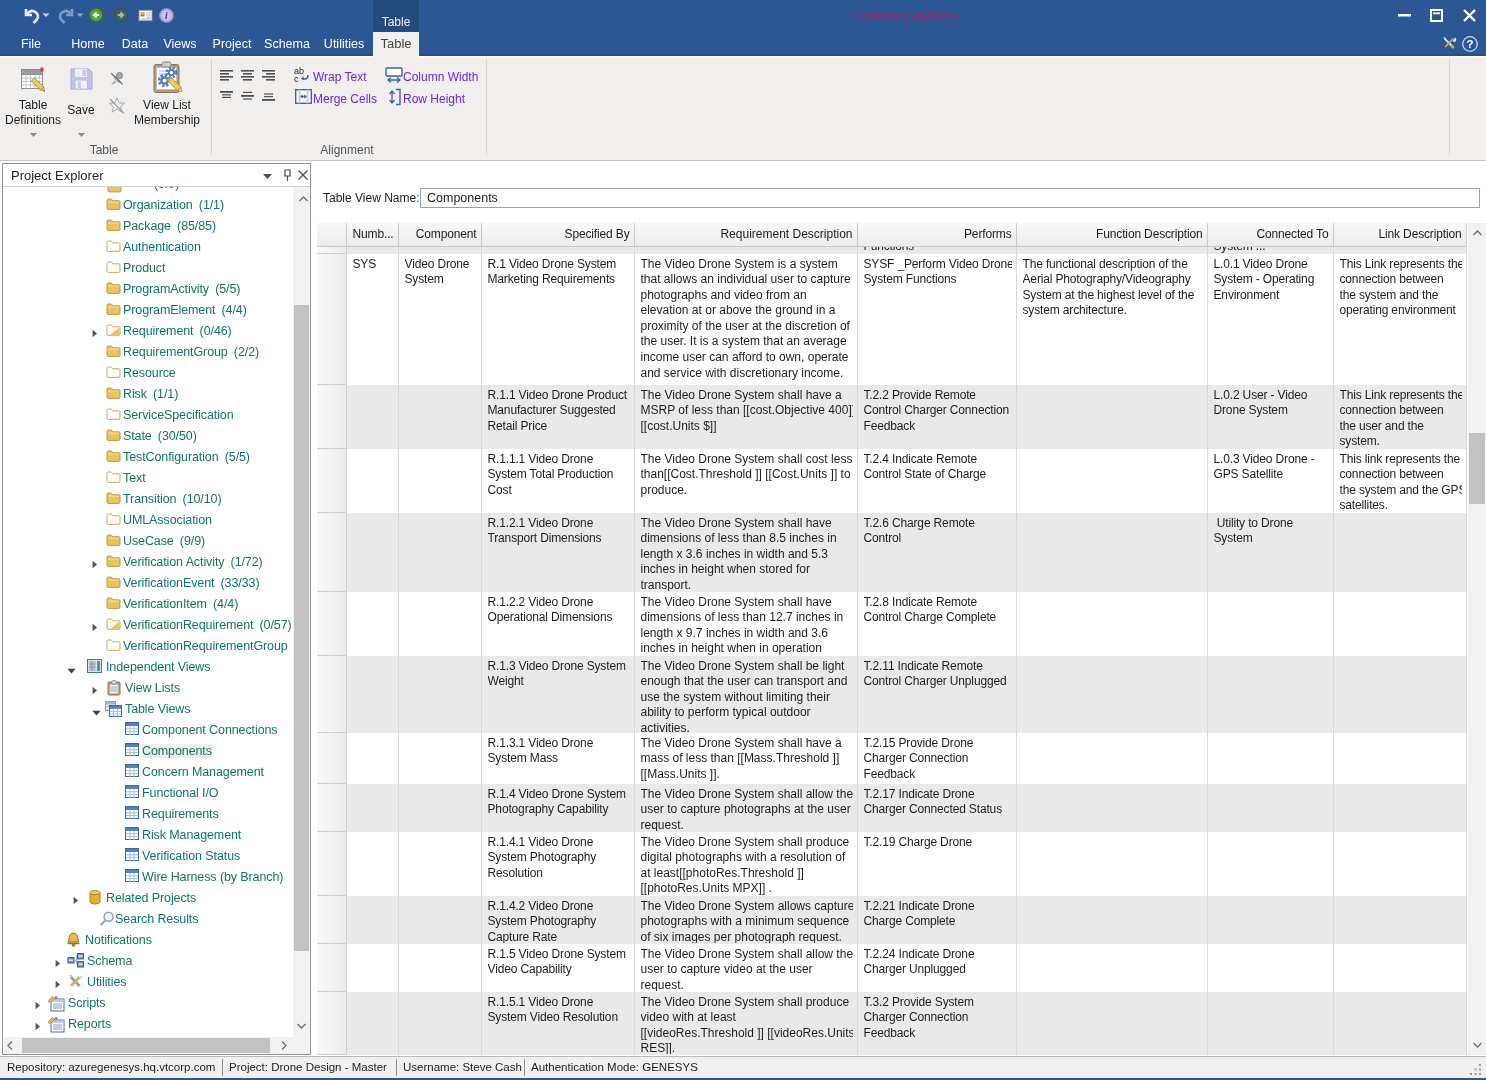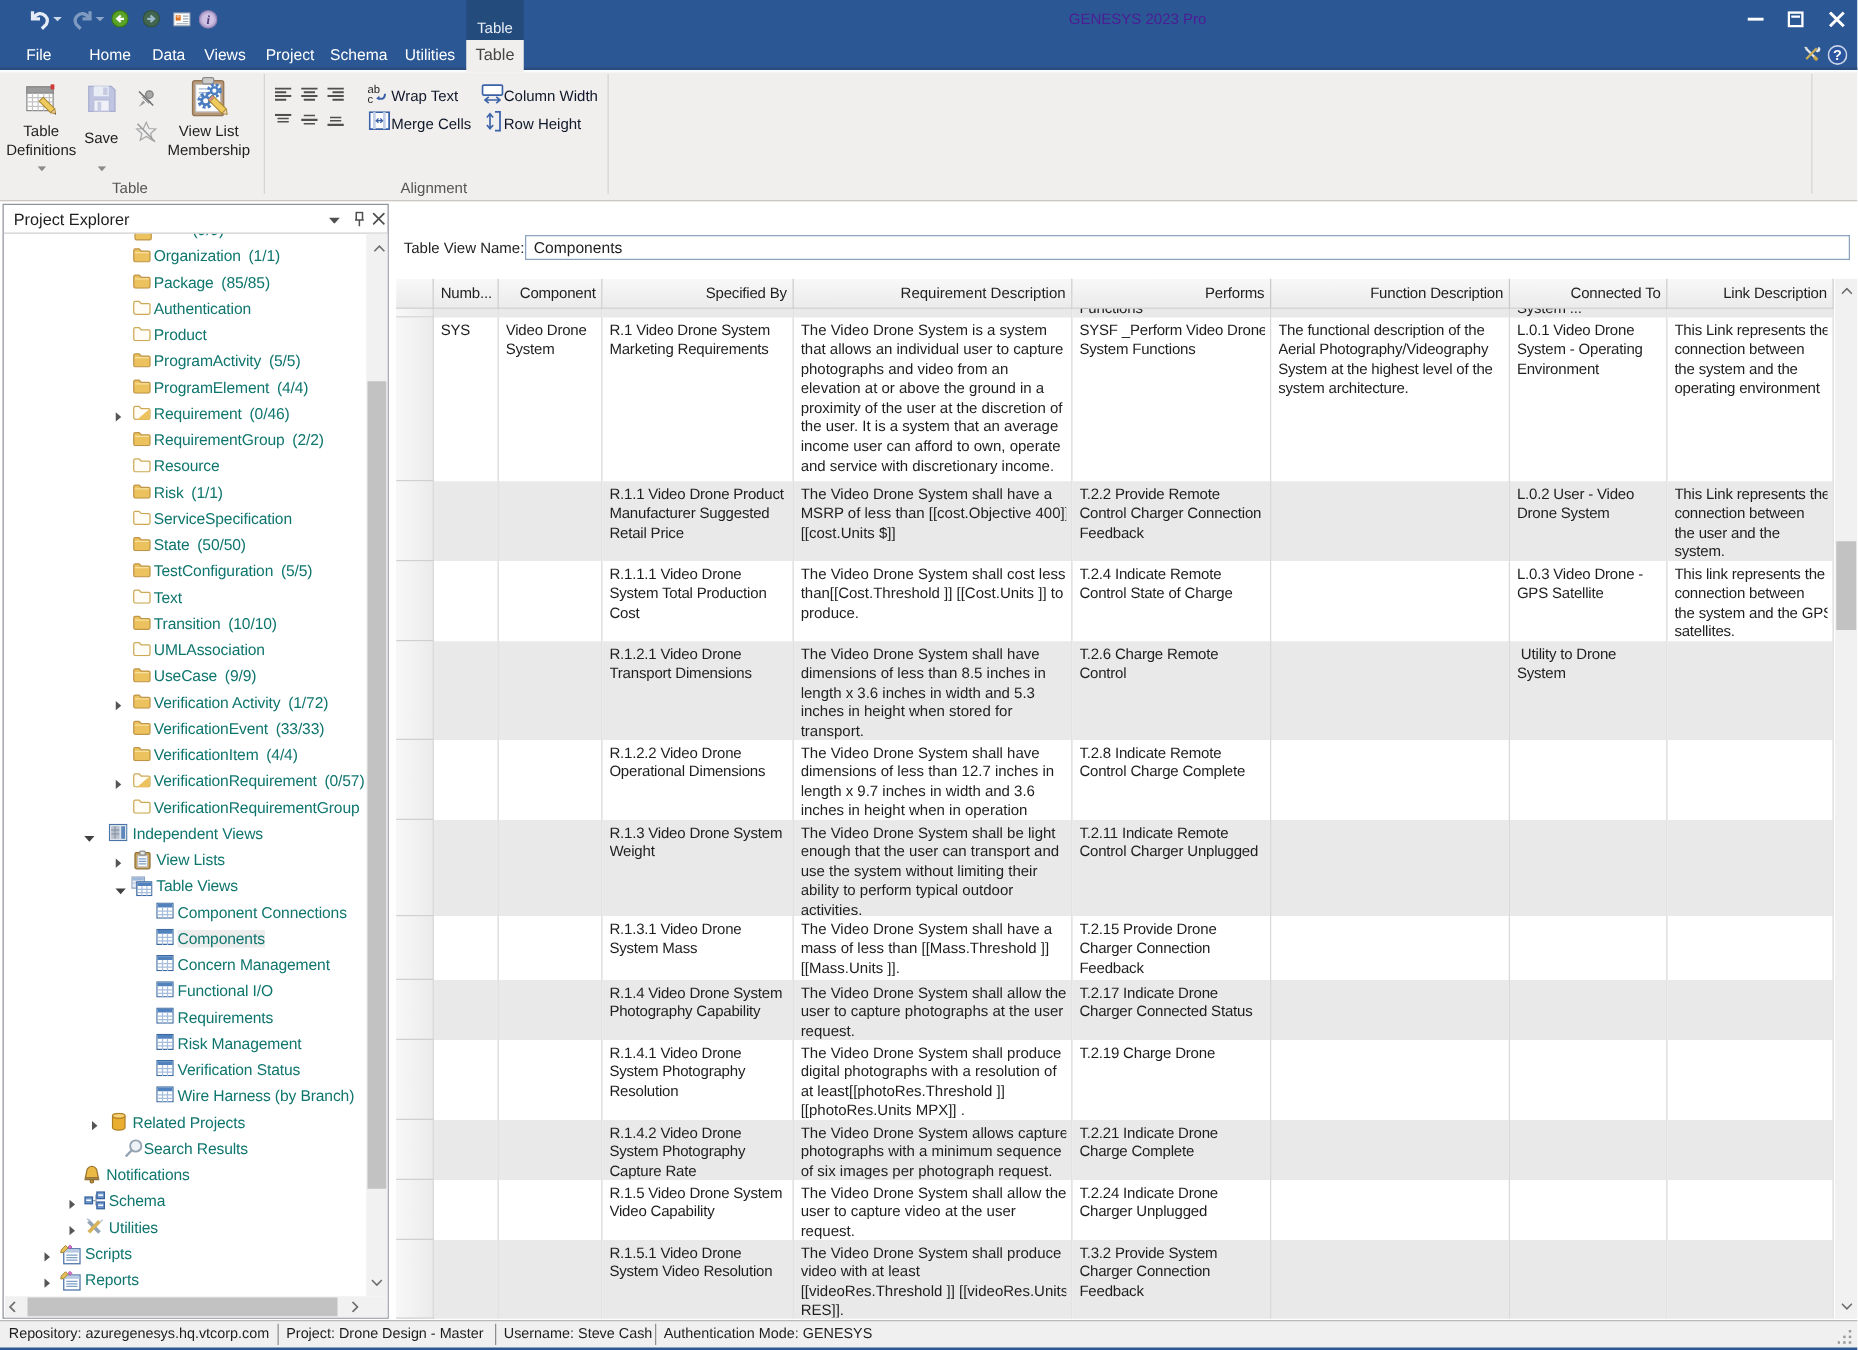--- a/index.html
+++ b/index.html
@@ -6,25 +6,25 @@
   html,body { width:1486px; height:1080px; overflow:hidden; }
   body { font-family:"Liberation Sans", sans-serif; position:relative; background:#fff; }
   .abs { position:absolute; }
   
   #titlebar { left:0; top:0; width:1486px; height:32px; background:#2b5794; }
   #tabrow { left:0; top:32px; width:1486px; height:24px; background:#2b5794; }
   #ribbon { left:0; top:56px; width:1486px; height:105px; background:#f1efed; border-bottom:1px solid #cbc8c4; }
   .tab { position:absolute; top:32px; height:24px; line-height:24px; color:#fff; font-size:12.5px; transform:translateX(-50%); white-space:nowrap; }
   #ctxtab { left:373px; top:0; width:46px; height:32px; background:#234b7c; color:#e8eef8; font-size:12px; text-align:center; line-height:44px; }
   #activetab { left:373px; top:32px; width:46px; height:26px; z-index:5; background:#f1efed; color:#444; font-size:13px; text-align:center; line-height:24px; }
-  #wintitle { top:8px; left:855px; width:102px; color:#4c1d95; font-size:12px; white-space:nowrap; }
+  #wintitle { top:8px; left:855px; width:102px; color:#be185d; font-size:12px; white-space:nowrap;font-family:Liberation Serif, serif; }
   .grouplabel { position:absolute; top:143px; font-size:12px; color:#555; transform:translateX(-50%); }
   .gsep { position:absolute; top:59px; width:1px; height:96px; background:#d7d4d0; }
   .riblabel { position:absolute; font-size:12px; color:#1e1e1e; transform:translateX(-50%); white-space:nowrap; }
-  .ribsmalllabel { position:absolute; font-size:12px; color:#0f172a; white-space:nowrap; }
+  .ribsmalllabel { position:absolute; font-size:12px; color:#6d28d9; white-space:nowrap; }
   
   #leftpanel { left:2px; top:163px; width:309px; height:892px; background:#fff; border:1px solid #90949a; }
   #lp-title { left:8px; top:4px; font-size:13px; color:#1e1e1e; position:absolute; }
   #tree { position:absolute; left:0; top:23px; width:290px; height:850px; overflow:hidden; font-size:12.5px; letter-spacing:-0.1px; color:#0f766e; }
   .trow { position:absolute; height:21px; white-space:nowrap; }
   .tlabel { position:absolute; top:3px; }
   .ticon { position:absolute; top:2px; }
   .tarrow { position:absolute; top:6px; }
   
   #rpanel { left:316px; top:163px; width:1170px; height:892px; background:#fff; }
@@ -368,21 +368,21 @@
         <span class="ticon" style="left:103px"><svg width="15" height="13" viewBox="0 0 15 13">
             <path d="M1 3.4 Q1 2 2.2 2 h3.1 l1.6 1.8 h6 Q14 3.8 14 5 v6 q0 1.4-1.2 1.4 H2.2 Q1 12.4 1 11 z" fill="#fffdf6" stroke="#cda955"></path>
           </svg></span>
         <span class="tlabel" style="left:120px"><span>ServiceSpecification</span></span>
       </div>
 <div class="trow" style="top:238.5px;left:0;width:290px">
         <span class="ticon" style="left:103px"><svg width="15" height="13" viewBox="0 0 15 13">
             <path d="M1 3.4 Q1 2 2.2 2 h3.1 l1.6 1.8 h6 Q14 3.8 14 5 v6 q0 1.4-1.2 1.4 H2.2 Q1 12.4 1 11 z" fill="#ecc25e" stroke="#c09548"></path>
             <path d="M1.9 4.6 h11.2 v1 H1.9 z" fill="#f7e19e"></path>
           </svg></span>
-        <span class="tlabel" style="left:120px"><span>State (50/50)</span></span>
+        <span class="tlabel" style="left:120px"><span>State (30/50)</span></span>
       </div>
 <div class="trow" style="top:259.5px;left:0;width:290px">
         <span class="ticon" style="left:103px"><svg width="15" height="13" viewBox="0 0 15 13">
             <path d="M1 3.4 Q1 2 2.2 2 h3.1 l1.6 1.8 h6 Q14 3.8 14 5 v6 q0 1.4-1.2 1.4 H2.2 Q1 12.4 1 11 z" fill="#ecc25e" stroke="#c09548"></path>
             <path d="M1.9 4.6 h11.2 v1 H1.9 z" fill="#f7e19e"></path>
           </svg></span>
         <span class="tlabel" style="left:120px"><span>TestConfiguration (5/5)</span></span>
       </div>
 <div class="trow" style="top:280.5px;left:0;width:290px">
         <span class="ticon" style="left:103px"><svg width="15" height="13" viewBox="0 0 15 13">

